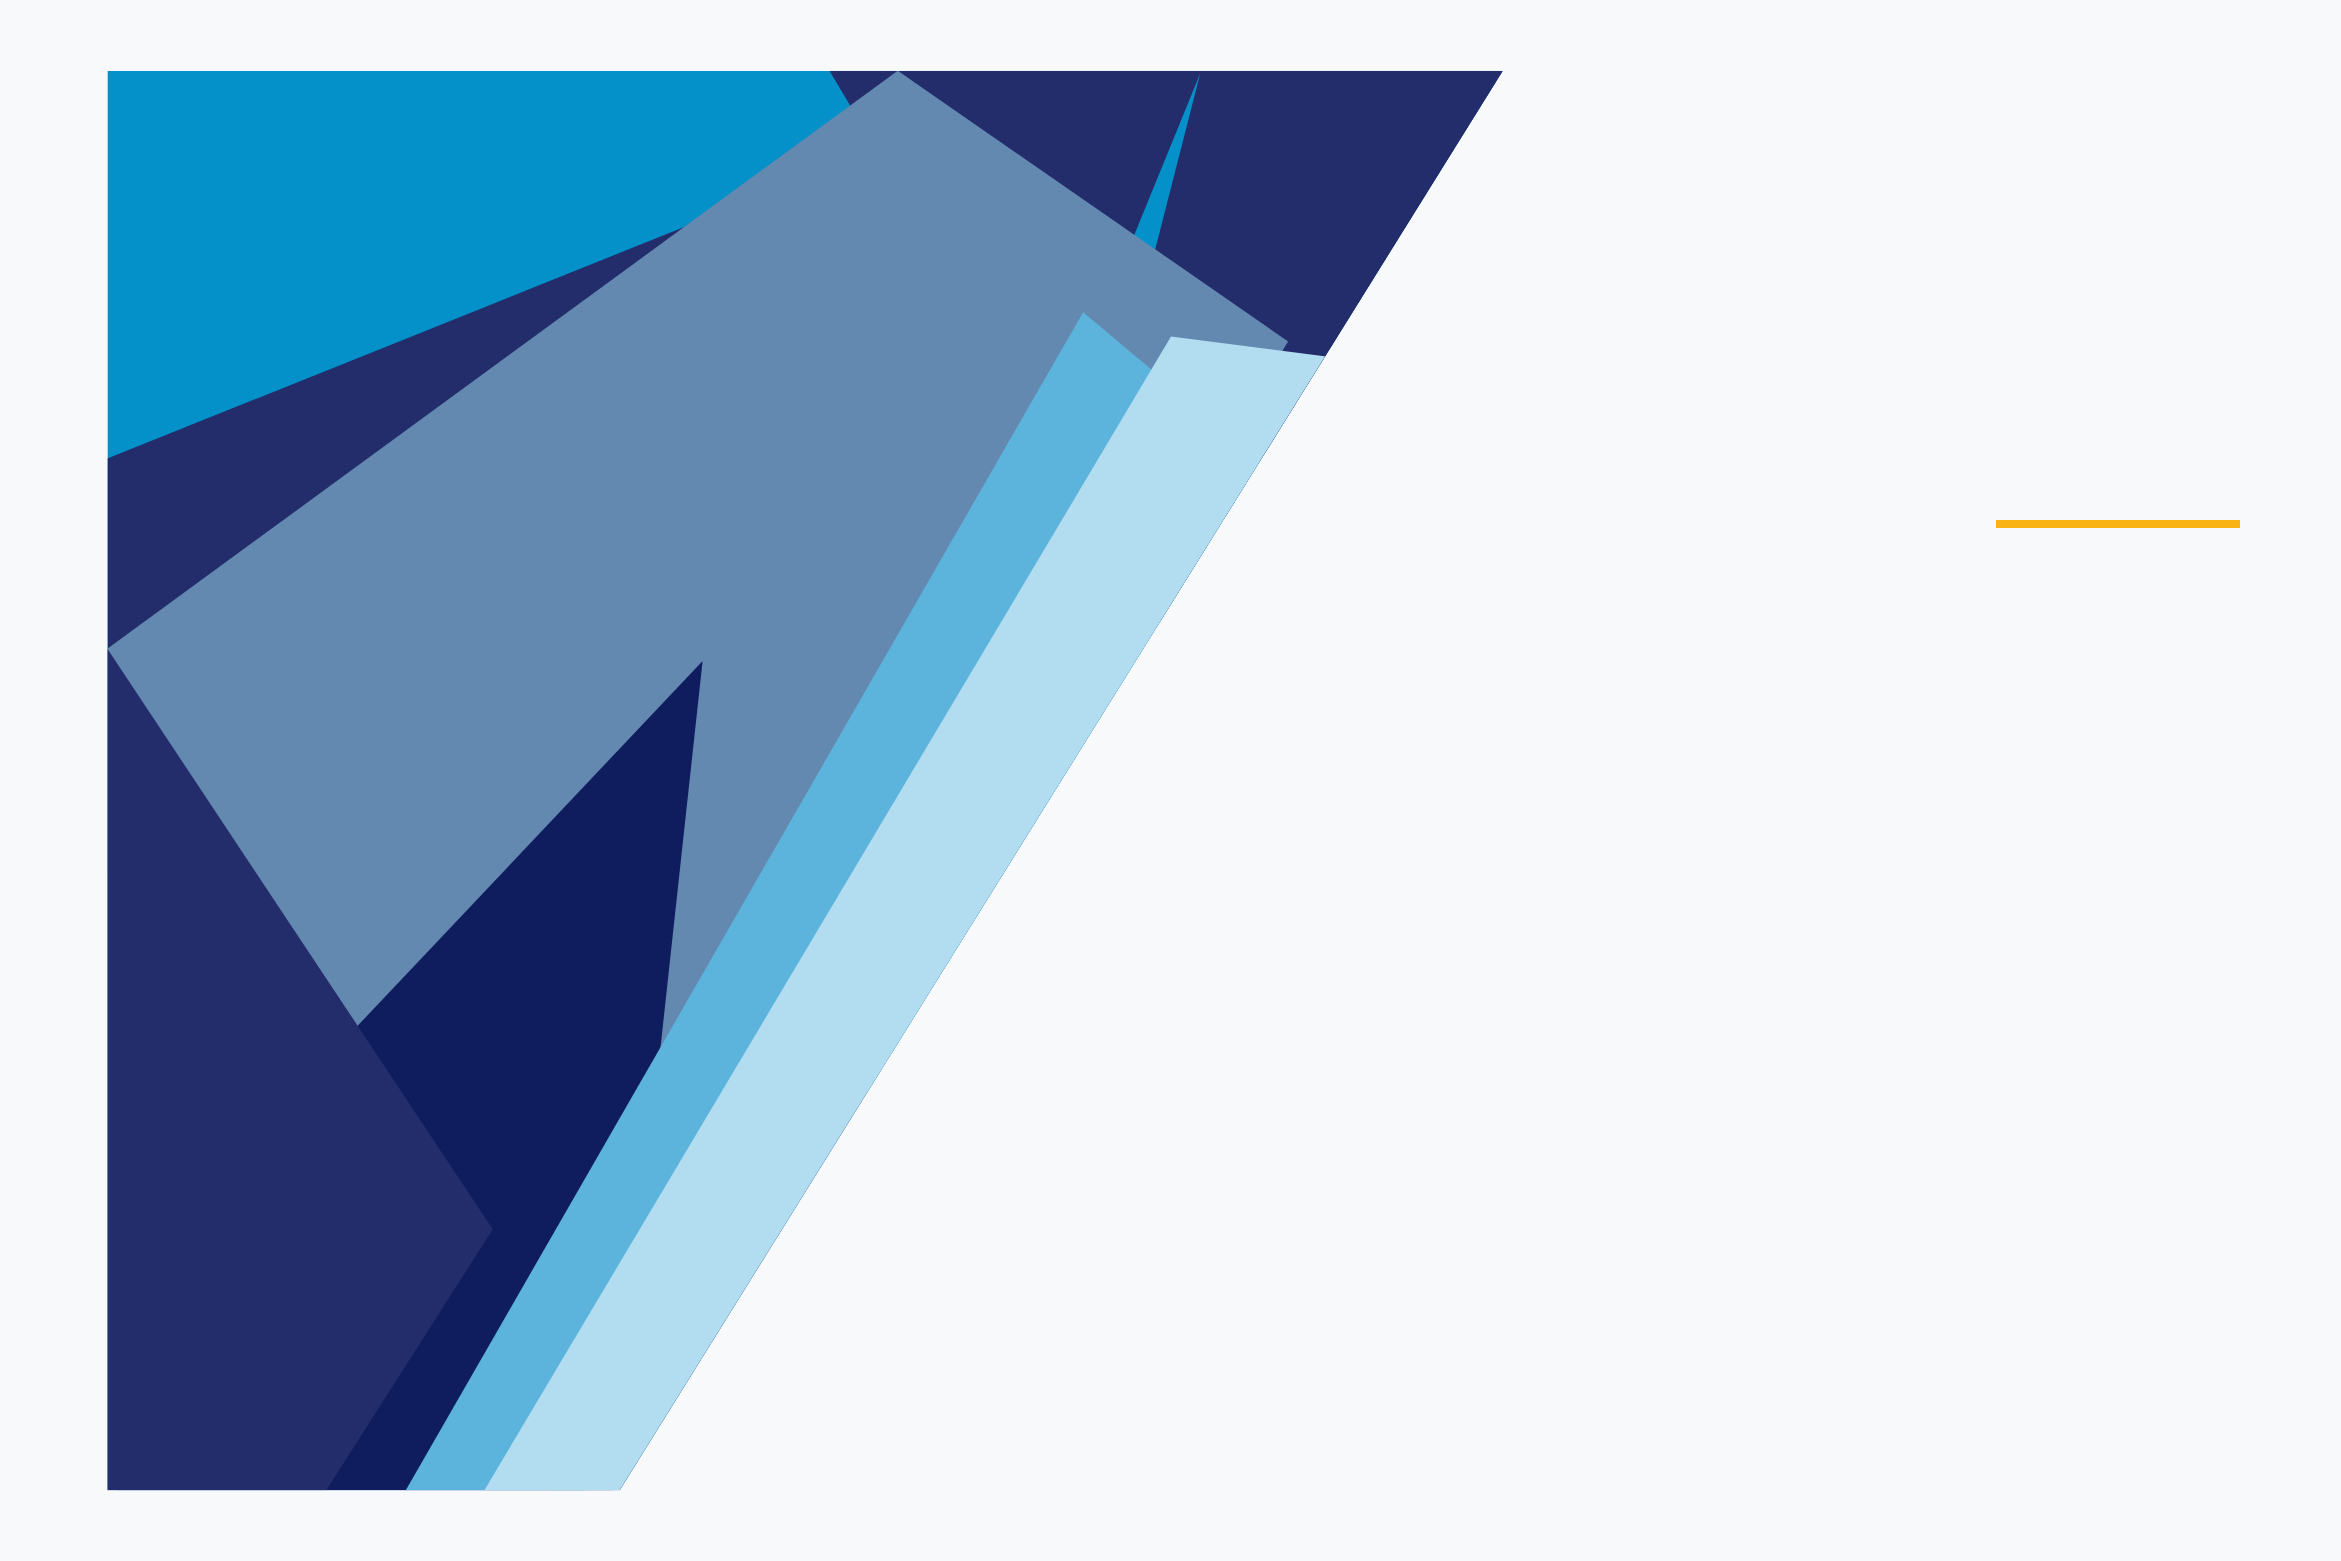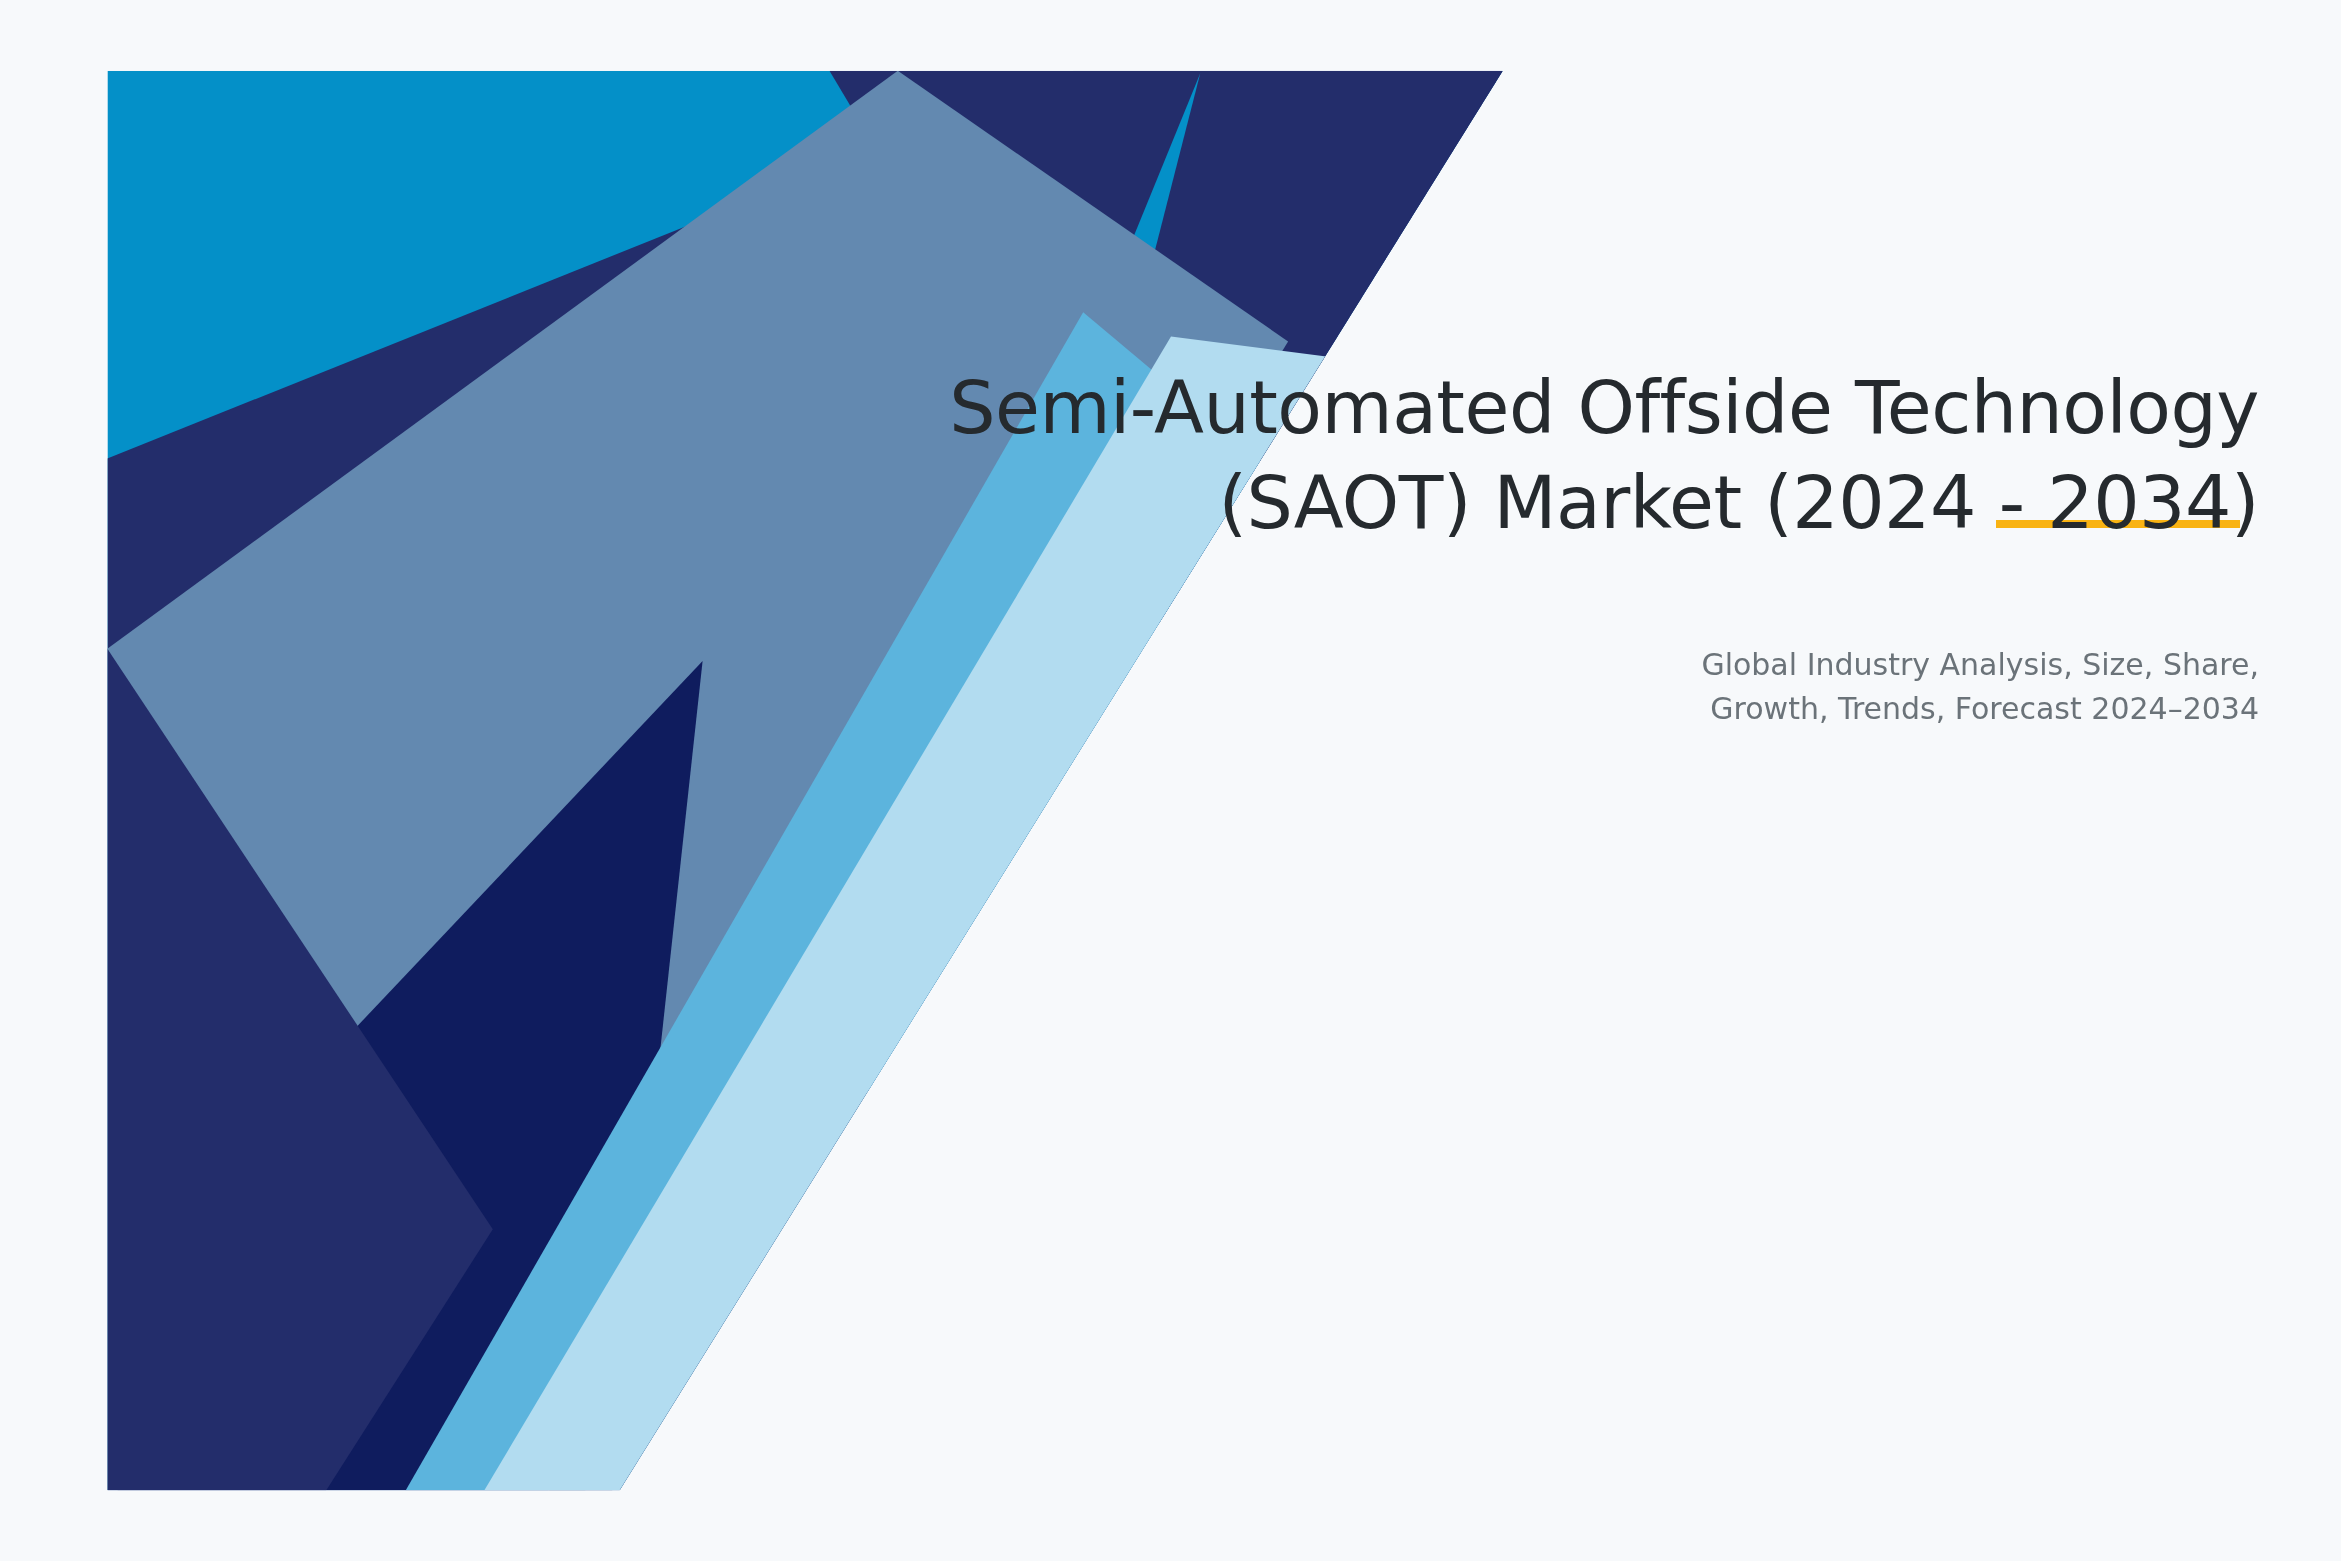--- a/index.html
+++ b/index.html
@@ -105,22 +105,16 @@
 
         <polygon points="2400,690 2790,740 1310,3110 960,3110" fill="#b2dcf0"></polygon>
 
         <polygon points="2760,760 2760,1100 1270,3110 1030,3110" fill="#6ec1e0" opacity="0.0"></polygon>
       </g>
     </svg>
   </div>
 
   <div id="title-underline"></div>
 
-  <div id="text-block">
-    <h1 id="title">Semi-Automated Offside Technology
-(SAOT) Market (2024 - 2034)</h1>
-  </div>
 
-  <p id="subtitle">Global Industry Analysis, Size, Share,
-Growth, Trends, Forecast 2024–2034</p>
 
 </div>
 
 
 </body></html>

